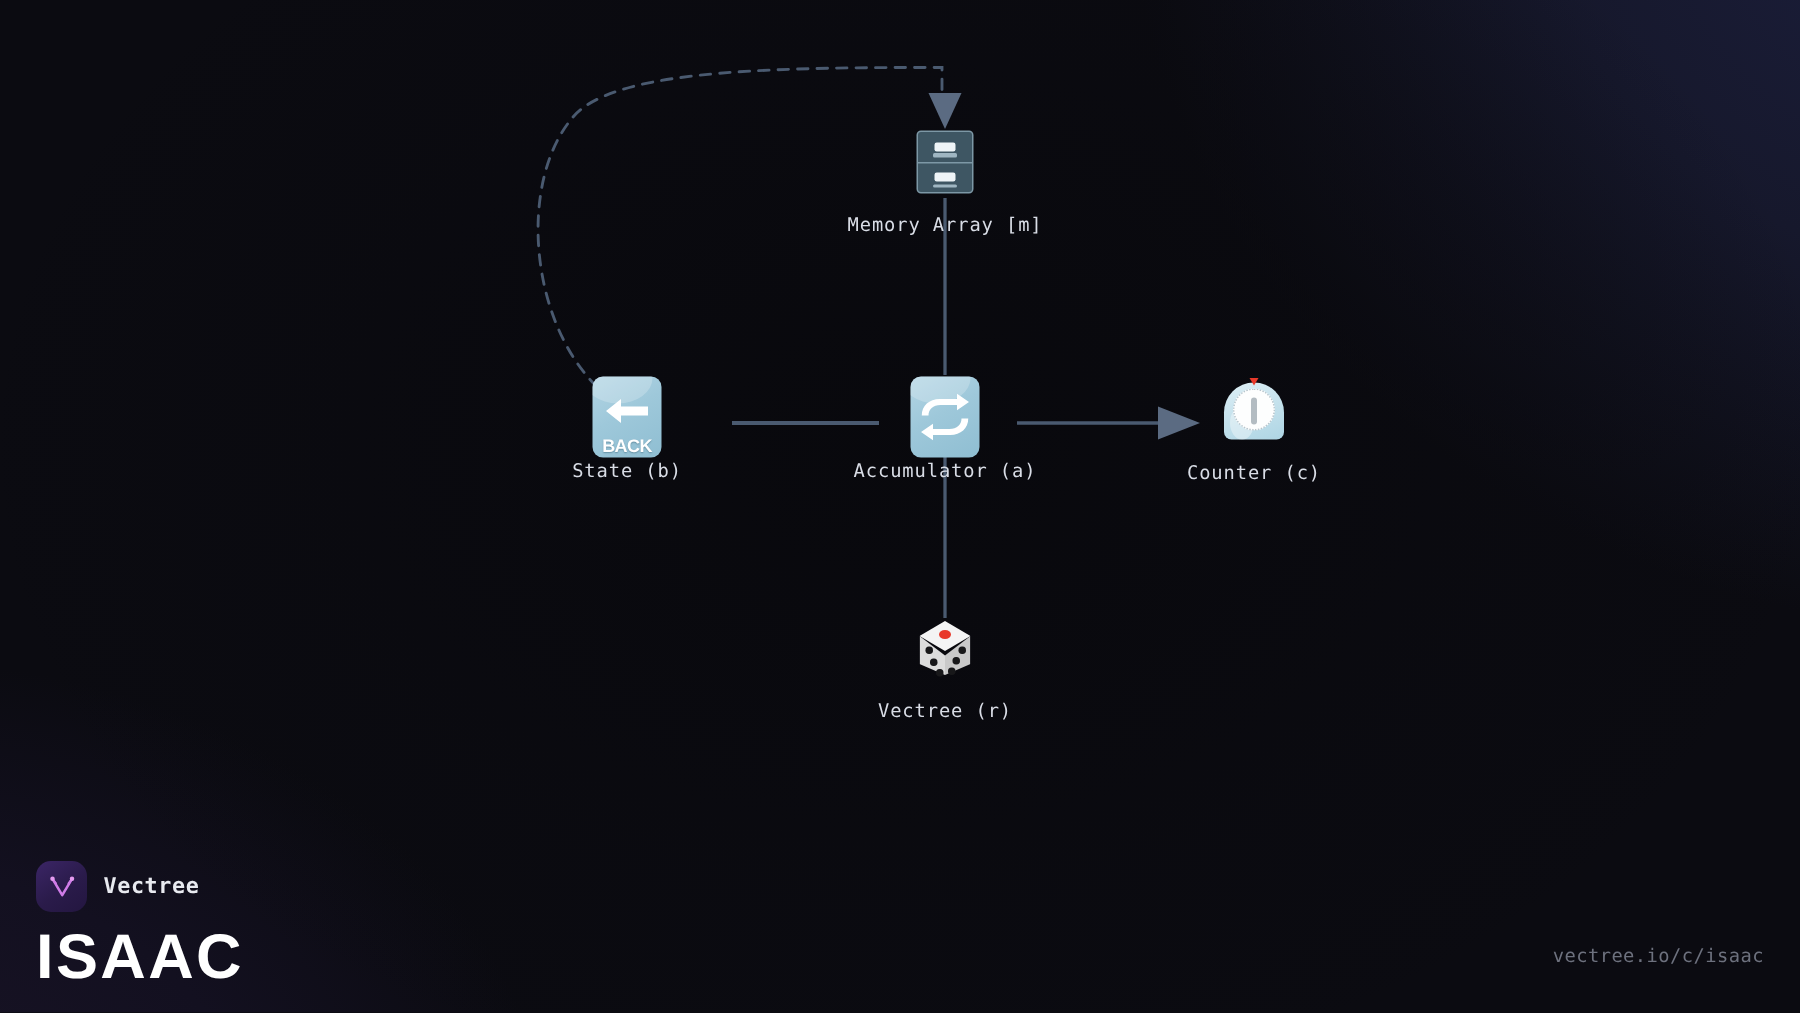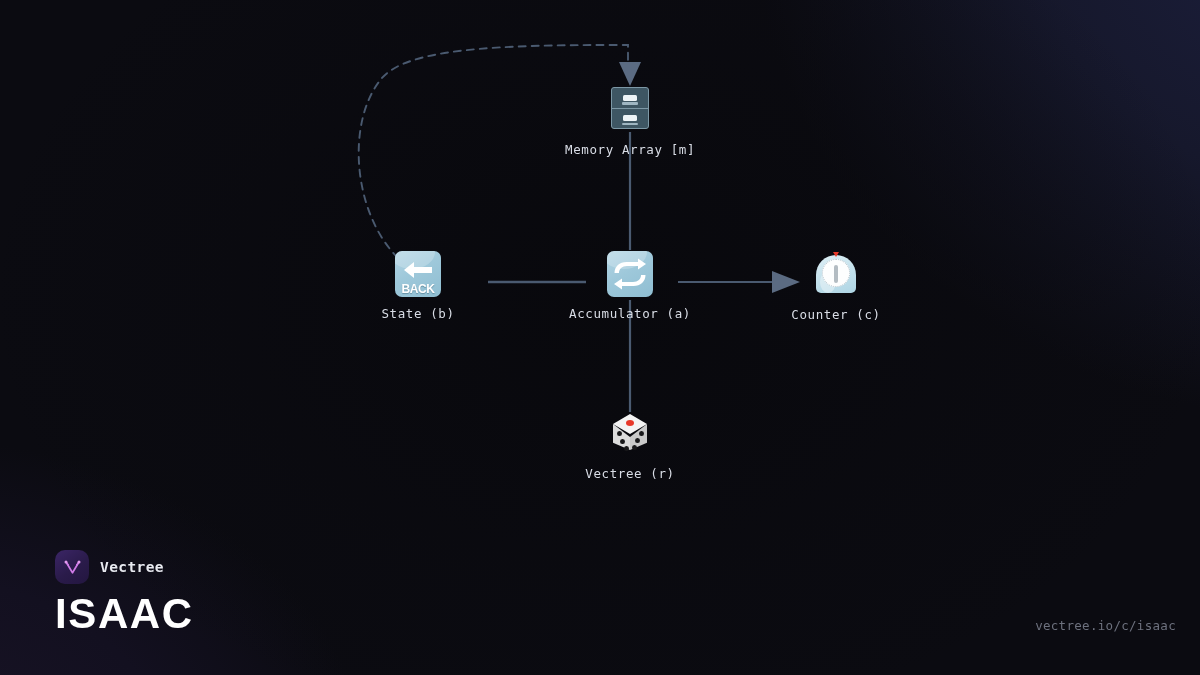--- a/index.html
+++ b/index.html
@@ -47,21 +47,21 @@
     margin-top:9px;
     font-family:"DejaVu Sans Mono", monospace;
     font-size:12.5px;
     letter-spacing:0.6px;
     color:#d9dde6;
     white-space:nowrap;
   }
 
   
   .chip{
-    width:46px; height:46px;
+    width:46px; height:54px;
     border-radius:7px;
     position:relative;
     overflow:hidden;
   }
   .chip-blue{
     background:linear-gradient(150deg,#b3d5e4 0%,#9ec8da 45%,#8fbed2 100%);
   }
   .chip-gloss{
     position:absolute; left:-6px; top:-16px;
     width:46px; height:34px;
@@ -187,21 +187,21 @@
     font-weight:700;
     font-size:12px;
     color:#ffffff;
     letter-spacing:-0.4px;
     text-shadow:0 1px 1px rgba(40,80,100,0.45);
   }
 
   
   .brand{
     position:absolute;
-    left:24px; bottom:40px;margin-left:31px;
+    left:24px; bottom:16px;
   }
   .brand-row{
     display:flex; align-items:center; gap:11px;
   }
   .brand-logo{
     width:34px; height:34px;
     border-radius:10px;
     background:linear-gradient(145deg,#3b2566 0%,#2a1b4a 55%,#231640 100%);
     position:relative;
     display:flex; align-items:center; justify-content:center;
@@ -217,21 +217,21 @@
     margin-top:9px;
     font-family:"Liberation Sans", sans-serif;
     font-size:42px;
     font-weight:700;
     color:#ffffff;
     letter-spacing:1.6px;
     line-height:1;
   }
   .brand-url{
     position:absolute;
-    right:24px; bottom:42px;
+    right:24px; bottom:31px;
     font-family:"DejaVu Sans Mono", monospace;
     font-size:12.5px;
     color:#6d717e;
     letter-spacing:0.3px;
   }
 </style>
 </head>
 <body>
 
 <div class="bg-base"></div>

